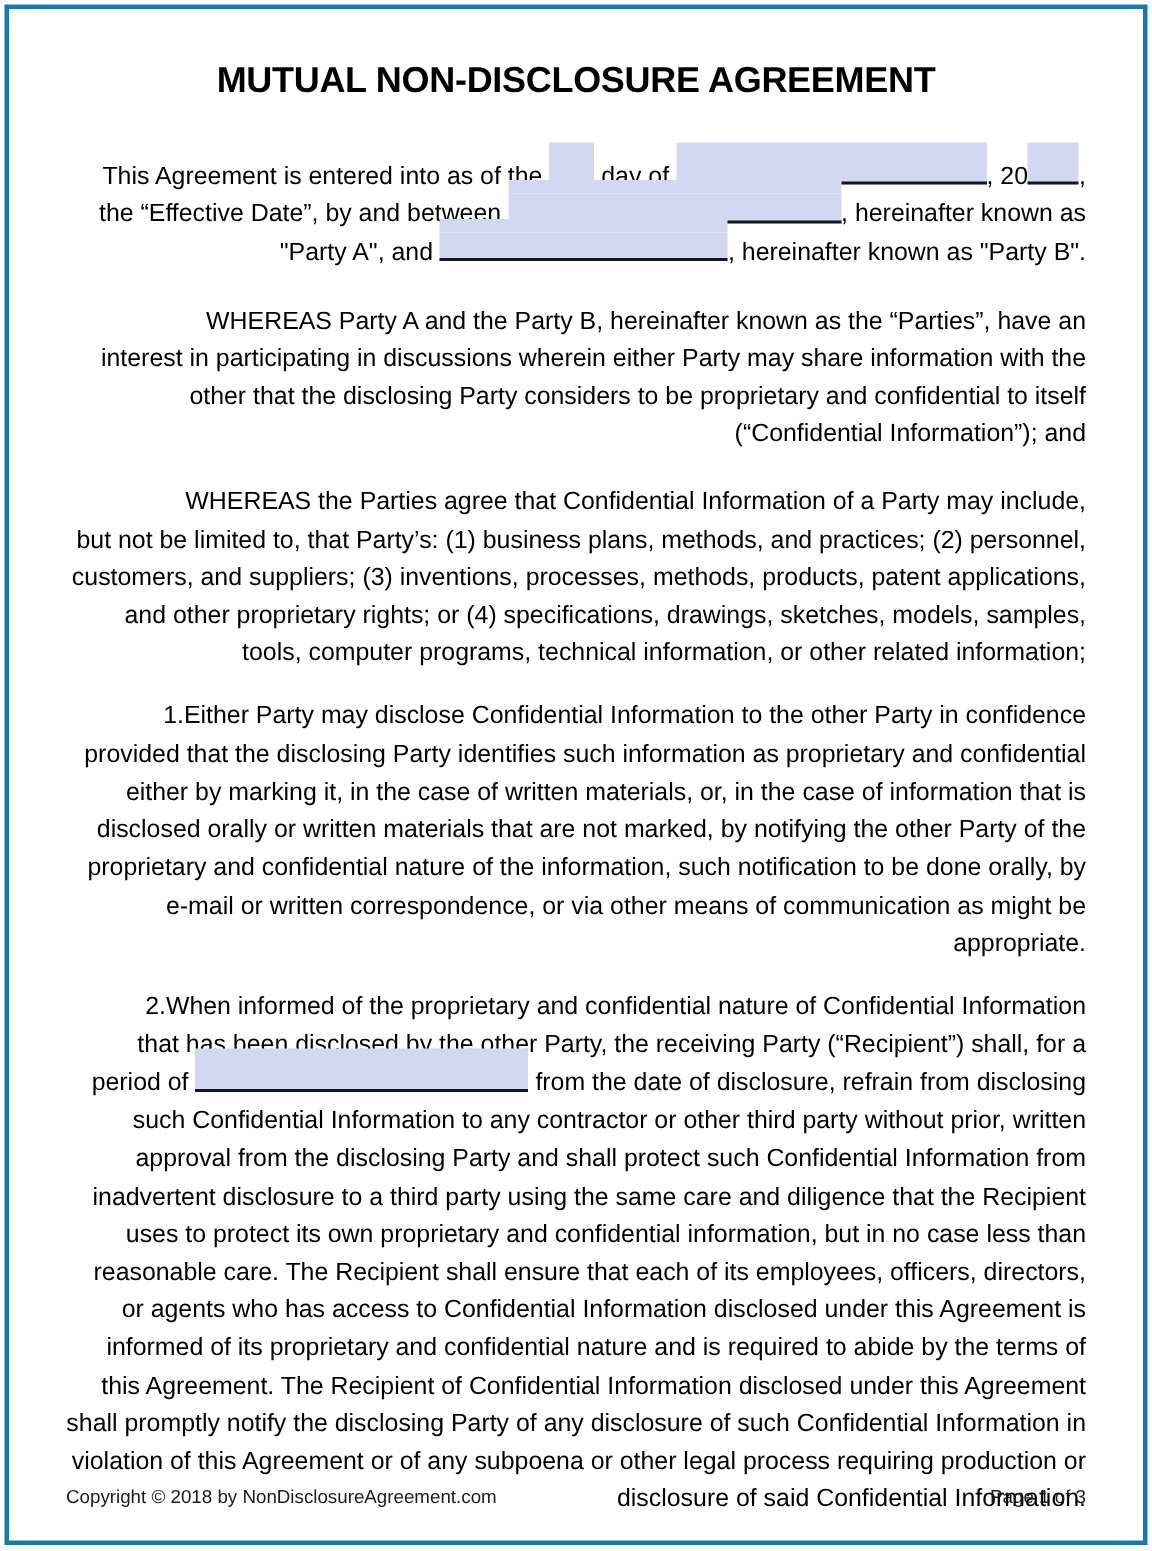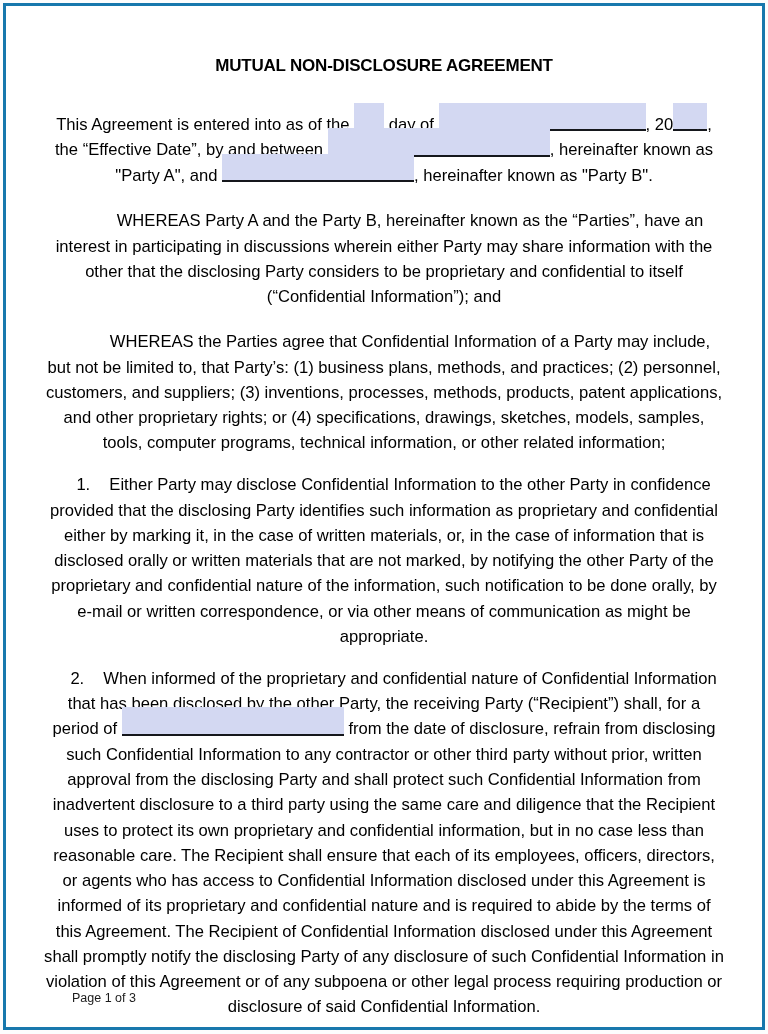--- a/index.html
+++ b/index.html
@@ -32,37 +32,37 @@
     width: 100%;
     height: 100%;
     background: #ffffff;
     border: 3px solid #1878ad;
     padding: 18px 38px 0 38px;
   }
 
   
   .doc-title {
     text-align: center;
-    font-size: 17px;
+    font-size: 24px;
     font-weight: bold;
     letter-spacing: -0.2px;
-    margin: 32px 0 0 0;
+    margin: 16px 0 0 0;
     line-height: 1.15;
   }
 
   
   .body-area {
     margin-top: 36px;
   }
 
   p.para {
     margin: 0 0 0 0;
     font-size: 16.6px;
     line-height: 1.52;
-    text-align: center;
+    text-align: right;
     word-spacing: 0px;
   }
 
   p.spaced       { margin-top: 20px; }
   p.spaced-small { margin-top: 17px; }
   p.indent       { text-indent: 52px; }
   p.num          { text-indent: 0; }
 
   
   .num-label {
@@ -131,17 +131,18 @@
       <p class="para spaced indent">WHEREAS the Parties agree that Confidential Information of a Party may include, but not be limited to, that Party’s: (1) business plans, methods, and practices; (2) personnel, customers, and suppliers; (3) inventions, processes, methods, products, patent applications, and other proprietary rights; or (4) specifications, drawings, sketches, models, samples, tools, computer programs, technical information, or other related information;</p>
 
 
       <p class="para spaced-small num"><span class="num-label">1.</span><span>Either Party may disclose Confidential Information to the other Party in confidence provided that the disclosing Party identifies such information as proprietary and confidential either by marking it, in the case of written materials, or, in the case of information that is disclosed orally or written materials that are not marked, by notifying the other Party of the proprietary and confidential nature of the information, such notification to be done orally, by e-mail or written correspondence, or via other means of communication as might be appropriate.</span></p>
 
       <p class="para spaced-small num"><span class="num-label">2.</span><span>When informed of the proprietary and confidential nature of Confidential Information that has been disclosed by the other Party, the receiving Party (“Recipient”) shall, for a period of</span> <span class="blank blank-lg blank-halo"></span> <span>from the date of disclosure, refrain from disclosing such Confidential Information to any contractor or other third party without prior, written approval from the disclosing Party and shall protect such Confidential Information from inadvertent disclosure to a third party using the same care and diligence that the Recipient uses to protect its own proprietary and confidential information, but in no case less than reasonable care. The Recipient shall ensure that each of its employees, officers, directors, or agents who has access to Confidential Information disclosed under this Agreement is informed of its proprietary and confidential nature and is required to abide by the terms of this Agreement. The Recipient of Confidential Information disclosed under this Agreement shall promptly notify the disclosing Party of any disclosure of such Confidential Information in violation of this Agreement or of any subpoena or other legal process requiring production or disclosure of said Confidential Information.</span></p>
 
     </div>
 
     <div class="footer">
+      <span class="copyright">Copyright © 2018 by NonDisclosureAgreement.com</span>
       <span class="pagenum">Page 1 of 3</span>
     </div>
 
   </div>
 </div>
 
 </body></html>

